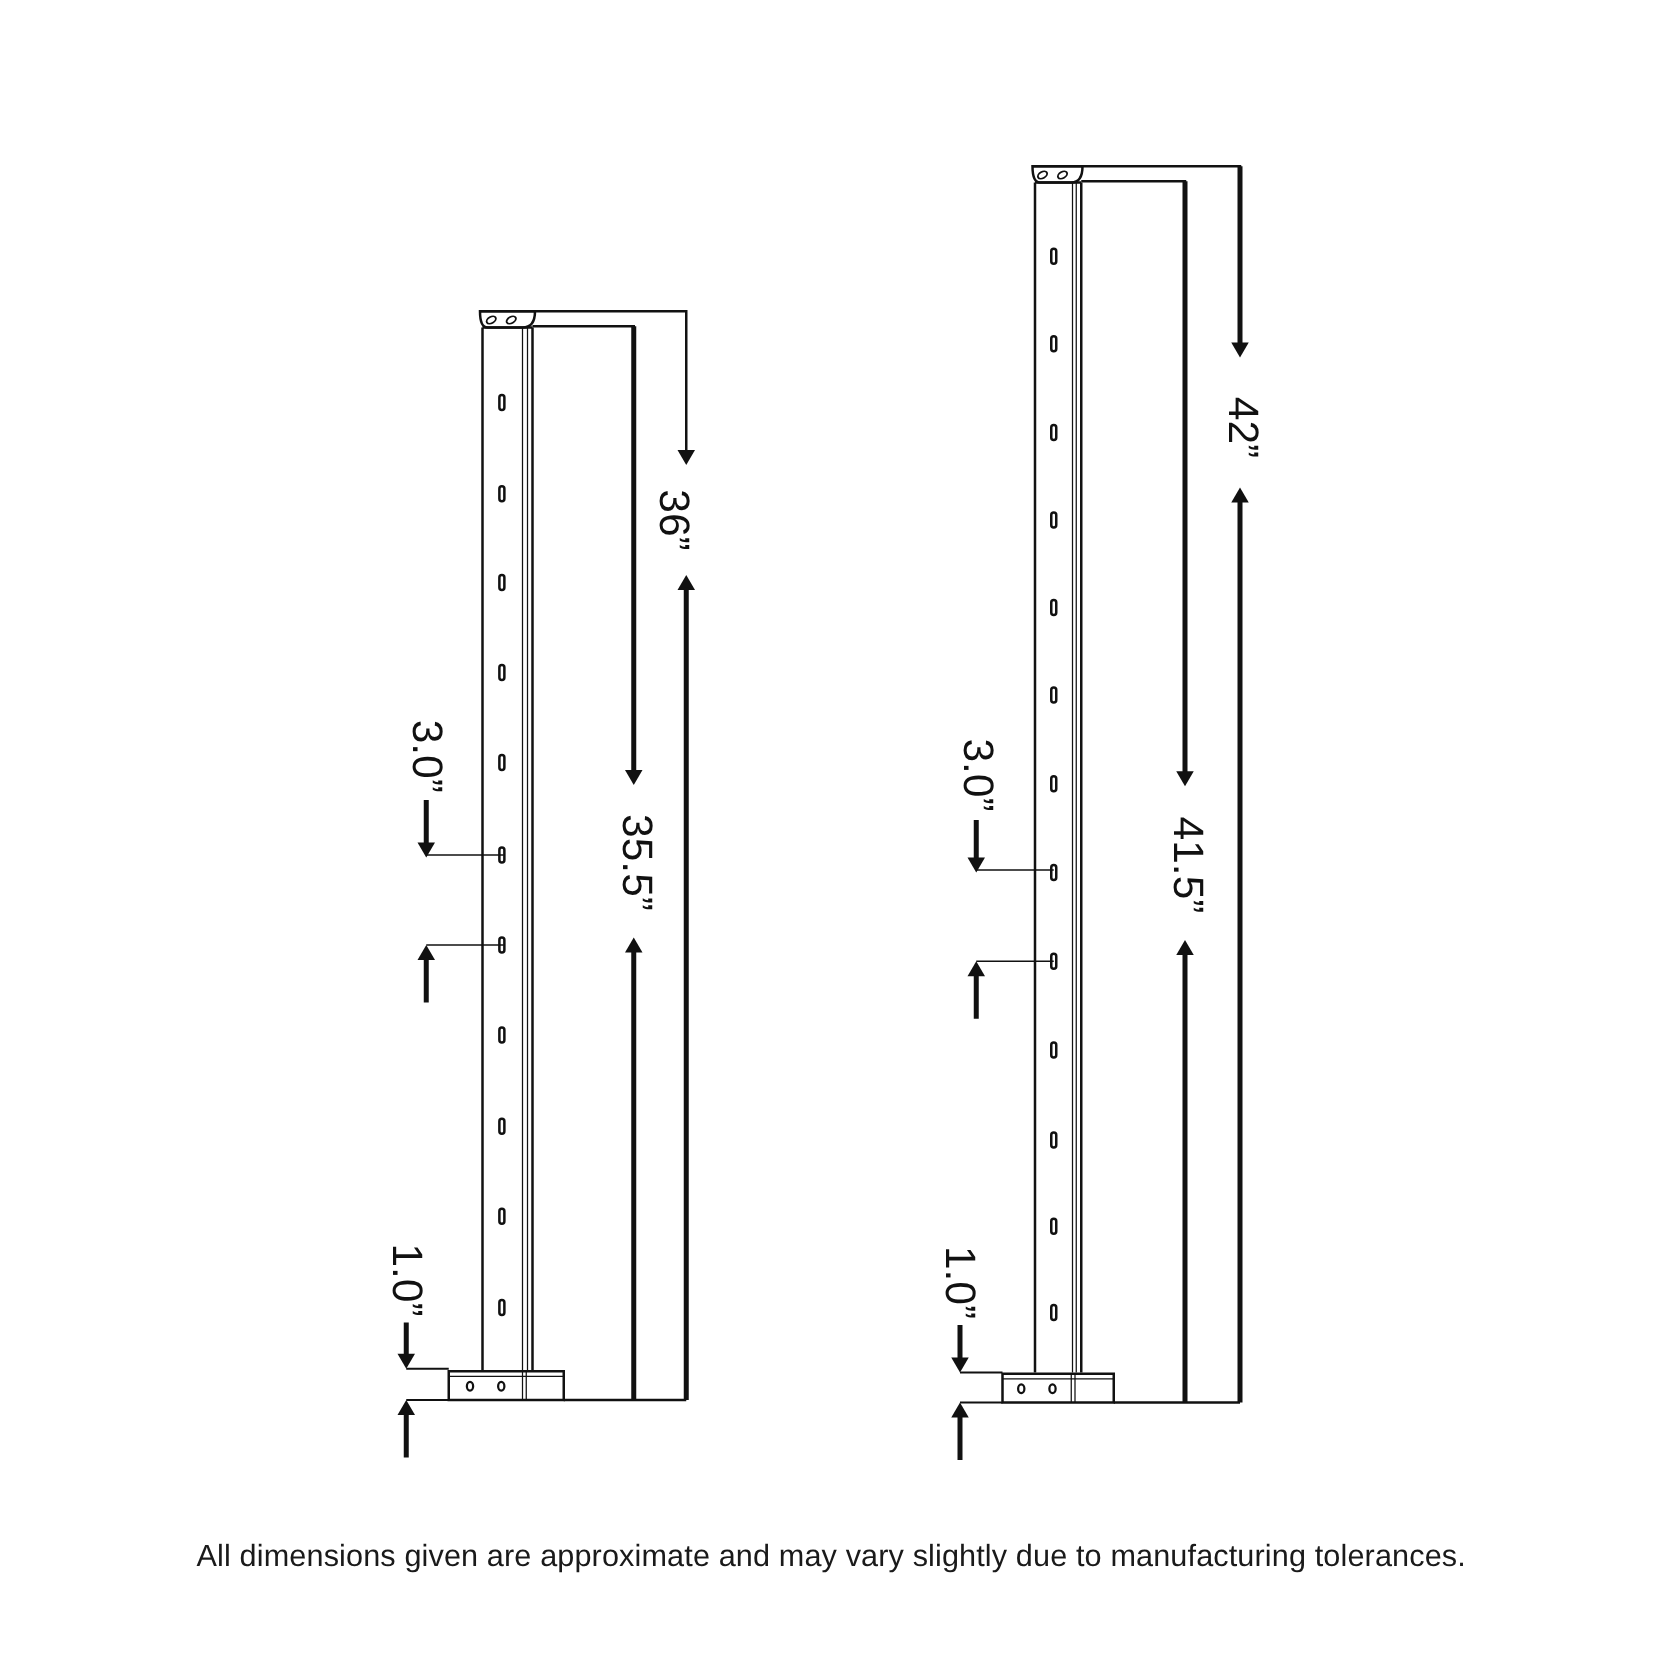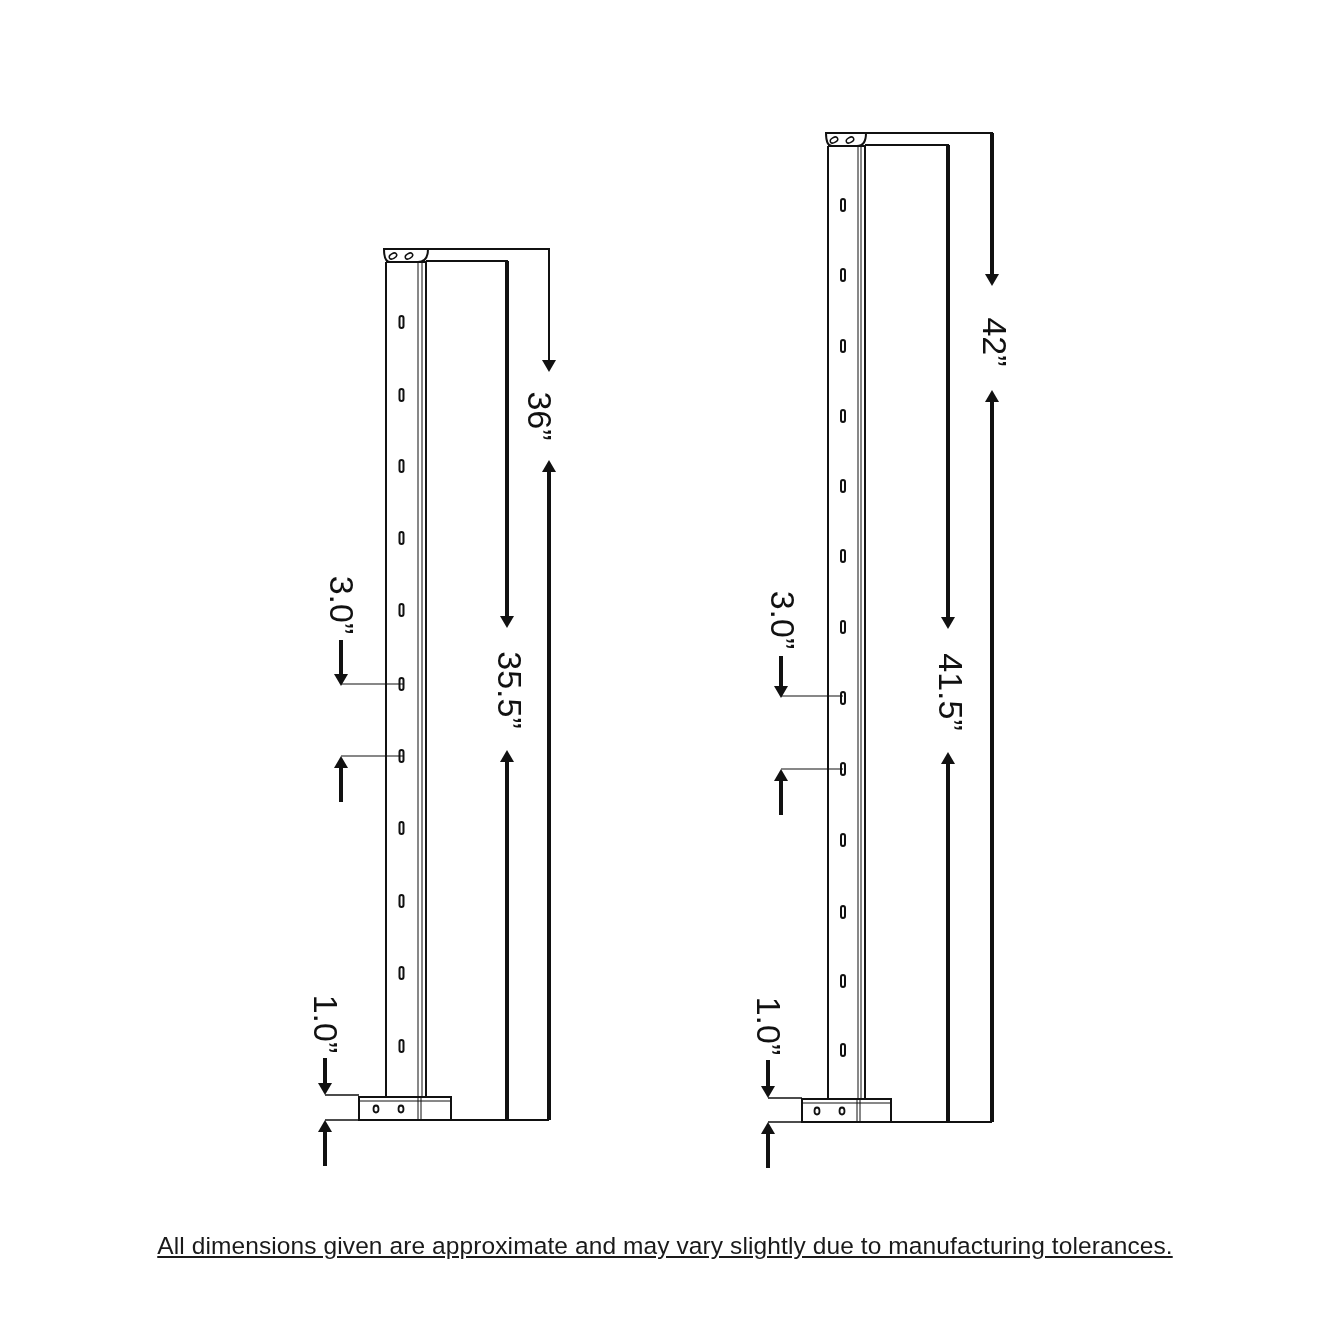--- a/index.html
+++ b/index.html
@@ -1,21 +1,21 @@
 <!DOCTYPE html>
 <html><head>
   <meta charset="utf-8">
   <style>
     html, body { margin: 0; padding: 0; background: #ffffff; }
     body { width: 1330px; height: 1330px; position: relative; overflow: hidden; }
     #canvas { position: absolute; left: 0; top: 0; }
     .caption {
       position: absolute; left: 0; top: 1232px; width: 1330px;
       text-align: center; font-family: "Liberation Sans", sans-serif;
-      font-size: 24.5px; color: #1a1a1a; letter-spacing: 0.1px; text-decoration: underline;
+      font-size: 24.5px; color: #1a1a1a; letter-spacing: 0.1px;
     }
     .dimlabel { font-family: "Liberation Sans", sans-serif; font-size: 34px; fill: #111; }
   </style>
 </head>
 <body>
 
 <svg id="canvas" width="1330" height="1330" viewBox="0 0 1330 1330">
   <defs>
     <marker id="ah" viewBox="0 0 10 10" refX="5" refY="9" markerWidth="6" markerHeight="6" orient="auto"></marker>
   </defs>

